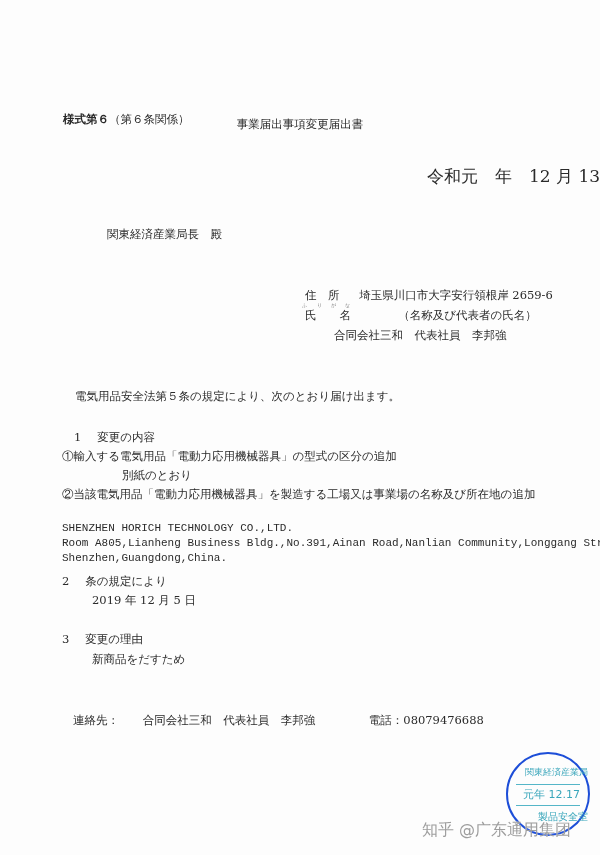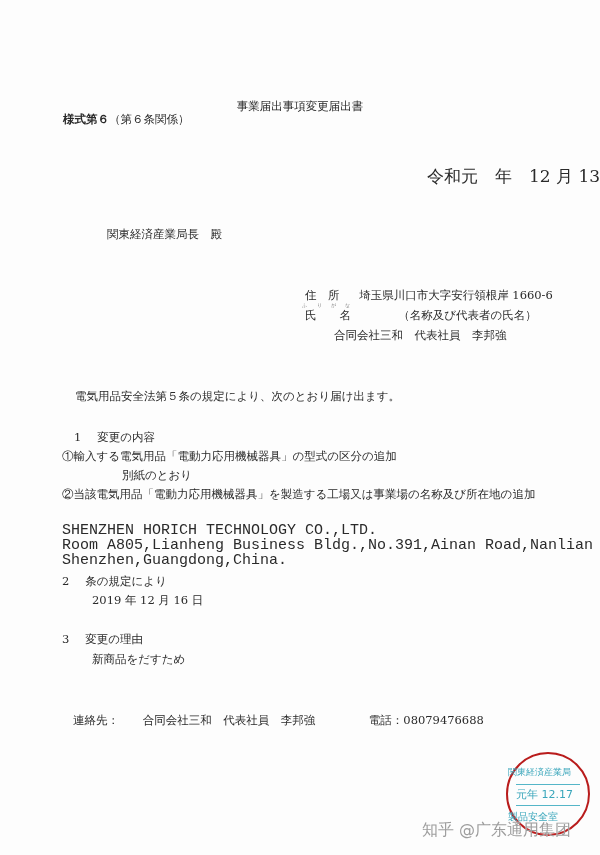--- a/index.html
+++ b/index.html
@@ -7,24 +7,24 @@
       width: 600px; height: 855px;
       background: #fdfdfd;
       position: relative;
       overflow: hidden;
       font-family: "DejaVu Serif", "Liberation Serif", serif;
       color: #2a2a2a;
       font-size: 11.5px;
     }
     .abs { position: absolute; white-space: nowrap; }
     .sans { font-family: "DejaVu Sans", "Liberation Sans", sans-serif; }
-    .mono { font-family: "Liberation Mono", "DejaVu Sans Mono", monospace; font-size: 15px; }
+    .mono { font-family: "Liberation Mono", "DejaVu Sans Mono", monospace; font-size: 11px; }
     .form-label { left: 63px; top: 72px; font-weight: bold; font-size: 11.5px; margin-top: 40px; }
     .form-label .light { font-weight: normal; }
-    .title { left: 0; width: 600px; top: 99px; text-align: center; font-size: 11.5px; }
+    .title { left: 0; width: 600px; top: 117px; text-align: center; font-size: 11.5px; }
     .date { left: 427px; top: 165px; font-size: 17px; }
     .addressee { left: 75px; top: 227px; font-size: 11.5px; padding-left: 32px; }
     .addr-row { left: 305px; top: 288px; }
     .name-row { left: 305px; top: 308px; }
     .furi { position: absolute; font-size: 5px; color: #777; top: -6px; }
     .rep-row { left: 334px; top: 328px; }
     .intro { left: 75px; top: 389px; }
     .sec { left: 62px; }
     .item1 { left: 62px; top: 449px; }
     .item1b { left: 122px; top: 468px; }
@@ -33,22 +33,22 @@
     .en2 { left: 62px; top: 537px; }
     .en3 { left: 62px; top: 552px; }
     .s2 { top: 574px; }
     .s2v { left: 92px; top: 593px; }
     .s3 { top: 632px; }
     .s3v { left: 92px; top: 652px; }
     .contact { left: 73px; top: 713px; }
     .stamp {
       position: absolute; left: 506px; top: 752px;
       width: 84px; height: 84px; border-radius: 50%;
-      border: 2px solid #b91c1c; color: #3aa6bb;
-      font-size: 9px; text-align: left;
+      border: 2px solid #1d4ed8; color: #3aa6bb;
+      font-size: 9px; text-align: right;
       box-sizing: border-box;
     }
     .stamp .top { position: absolute; top: 12px; left: 0; width: 100%; }
     .stamp .mid {
       position: absolute; top: 30px; left: 8px; right: 8px; height: 20px;
       border-top: 1.5px solid #55b6c8; border-bottom: 1.5px solid #55b6c8;
       line-height: 20px; font-size: 11px; font-family: "DejaVu Sans", sans-serif;
     }
     .stamp .bot { position: absolute; top: 56px; left: 0; width: 100%; font-size: 10px; }
     .watermark {
@@ -67,21 +67,21 @@
 </div>
 
 <div class="abs title">事業届出事項変更届出書</div>
 
 <div class="abs date">令和元　年　12 月 13 日</div>
 
 <div class="abs addressee">関東経済産業局長　殿</div>
 
 <div class="abs addr-row">
   <span>住　所</span><span class="gap"></span>
-  <span>埼玉県川口市大字安行領根岸 1660-6</span>
+  <span>埼玉県川口市大字安行領根岸 2659-6</span>
 </div>
 
 <div class="abs name-row">
   <span style="position:relative;">
     <span class="furi" style="left:-3px;">ふ</span>
     <span class="furi" style="left:12px;">り</span>
     <span class="furi" style="left:26px;">が</span>
     <span class="furi" style="left:40px;">な</span>
     <span>氏　　名</span>
   </span><span class="gap" style="width:40px;"></span>
@@ -99,21 +99,21 @@
 <div class="abs item1b">別紙のとおり</div>
 <div class="abs item2">②当該電気用品「電動力応用機械器具」を製造する工場又は事業場の名称及び所在地の追加</div>
 
 <div class="abs en1 mono">SHENZHEN HORICH TECHNOLOGY CO.,LTD.</div>
 <div class="abs en2 mono">Room A805,Lianheng Business Bldg.,No.391,Ainan Road,Nanlian Community,Longgang Street,</div>
 <div class="abs en3 mono">Shenzhen,Guangdong,China.</div>
 
 <div class="abs sec s2">
   <span>2</span><span class="gap"></span><span>条の規定により</span>
 </div>
-<div class="abs s2v">2019 年 12 月 16 日</div>
+<div class="abs s2v">2019 年 12 月 5 日</div>
 
 <div class="abs sec s3">
   <span>3</span><span class="gap"></span><span>変更の理由</span>
 </div>
 <div class="abs s3v">新商品をだすため</div>
 
 <div class="abs contact">
   <span>連絡先：</span><span class="gap" style="width:20px;"></span>
   <span>合同会社三和　代表社員　李邦強</span><span class="gap" style="width:50px;"></span>
   <span>電話：</span><span>08079476688</span>

